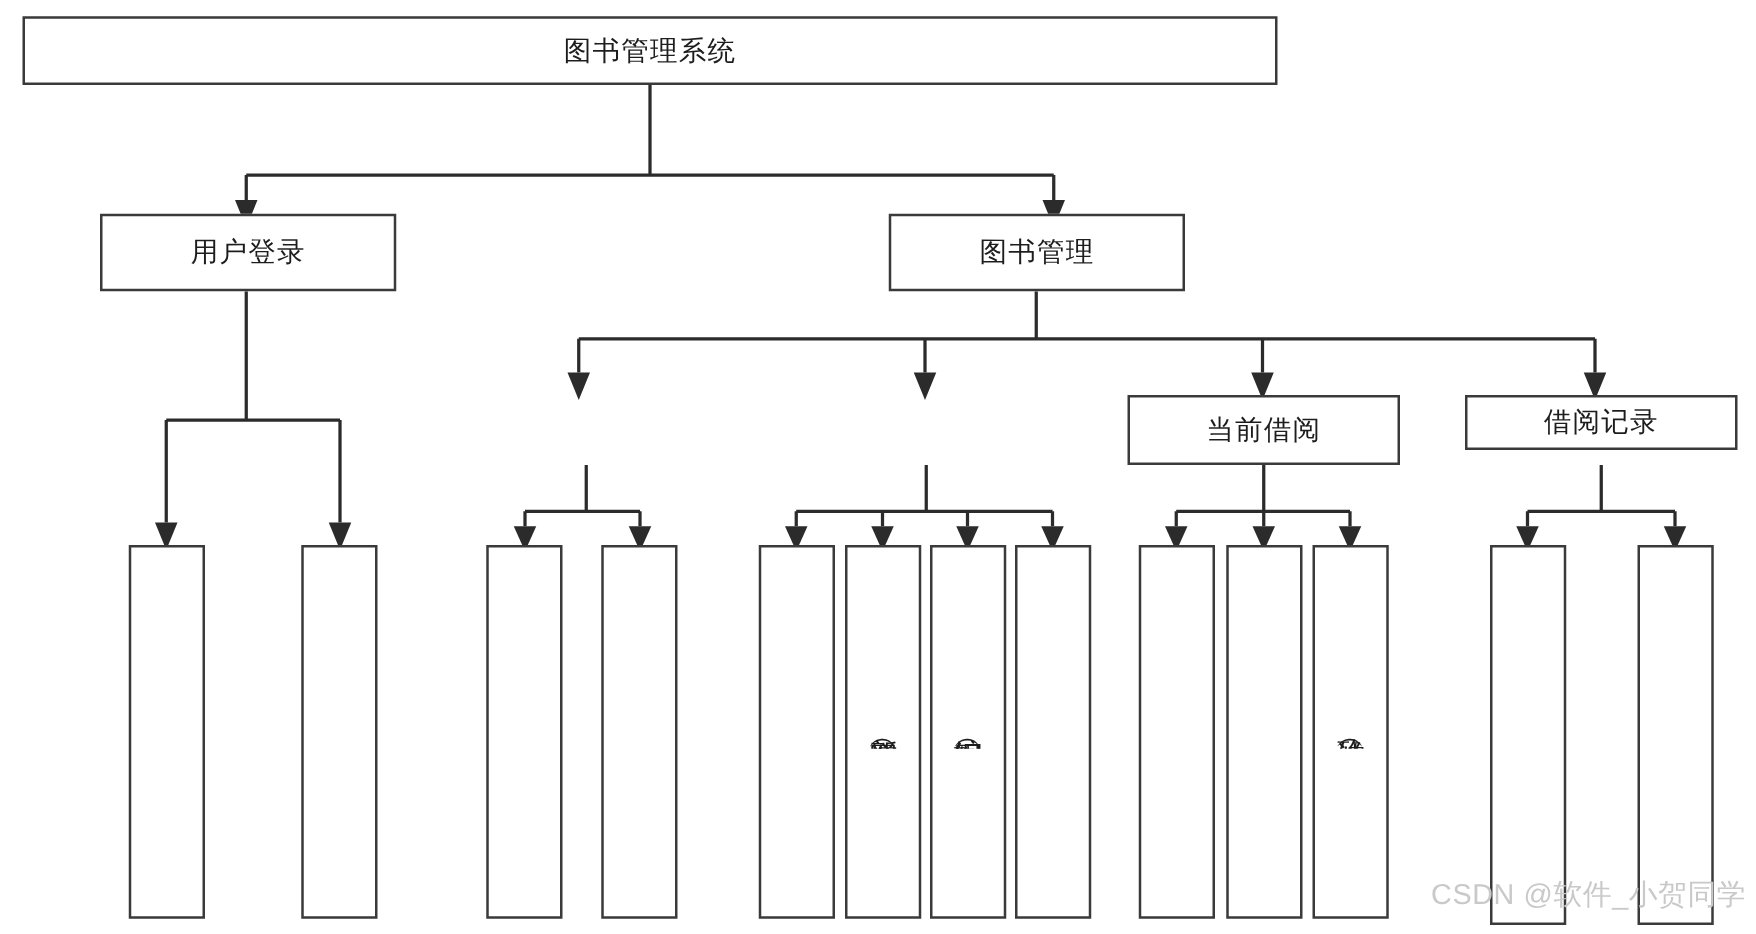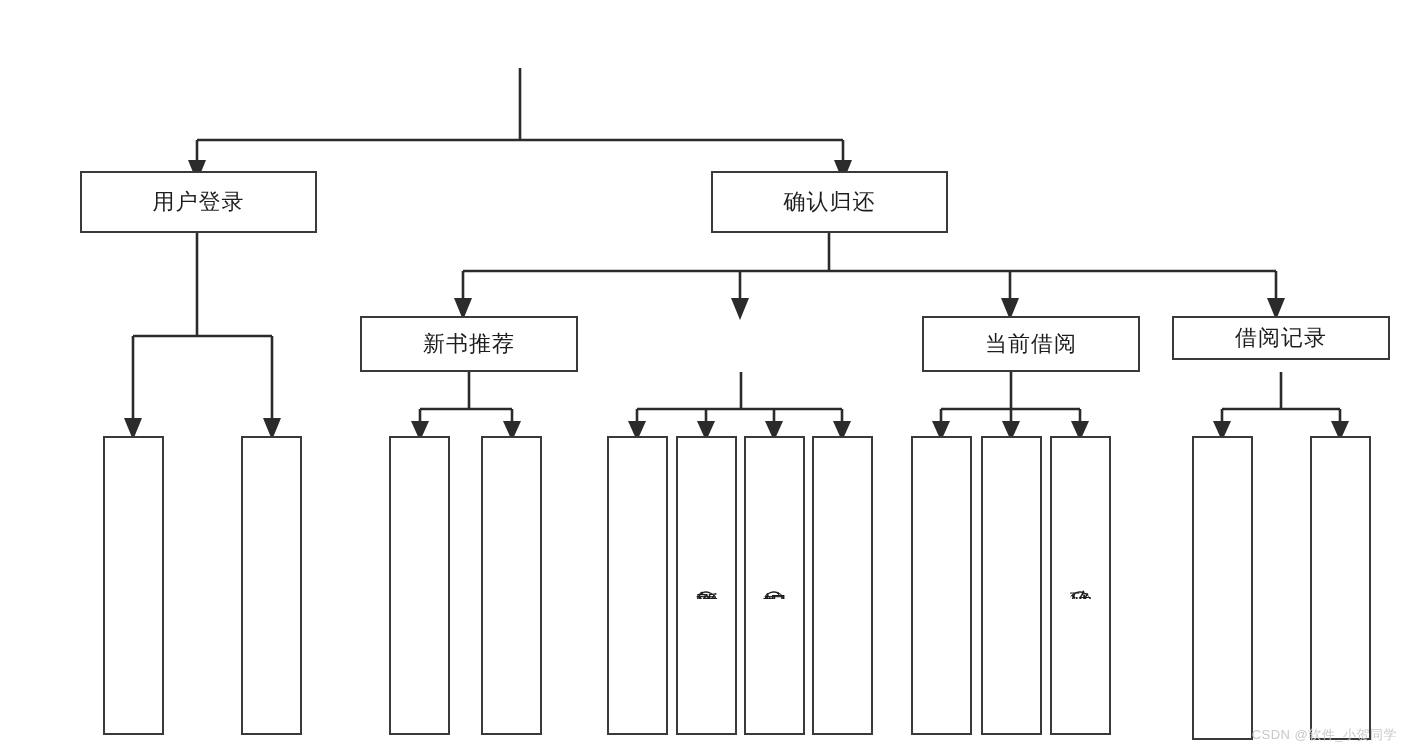--- a/index.html
+++ b/index.html
@@ -9,21 +9,21 @@
   svg.edges{position:absolute;left:0;top:0;width:1405px;height:747px;}
   .node{position:absolute;box-sizing:border-box;background:#ffffff;
         border:2.5px solid #3a3a3a;display:flex;align-items:center;
         justify-content:center;color:#1d1d1d;}
   .node .label{display:block;text-align:center;line-height:1.25;}
   .node.horiz .label{font-size:22px;letter-spacing:1px;}
   .node.vert{align-items:center;justify-content:center;}
   .node.vert .label{writing-mode:vertical-rl;text-orientation:upright;
        font-size:23px;letter-spacing:3px;line-height:1.1;
        max-height:100%;overflow:hidden;}
-  #watermark{position:absolute;right:8px;bottom:3px;font-size:13px;
+  #watermark{position:absolute;right:8px;bottom:16px;font-size:23px;
        color:#c9c9c9;white-space:nowrap;letter-spacing:0.5px;}
 </style>
 </head>
 <body>
 
 <div id="diagram-root">
 
   <svg class="edges" viewBox="0 0 1405 747" xmlns="http://www.w3.org/2000/svg">
     <defs>
       <marker id="arrow" viewBox="0 0 12 12" refX="6" refY="10" markerWidth="7" markerHeight="10" orient="auto-start-reverse">
@@ -89,32 +89,32 @@
       <path d="M 765 421 L 783 421 L 774 441 z"></path>
       <path d="M 833 421 L 851 421 L 842 441 z"></path>
       <path d="M 932 421 L 950 421 L 941 441 z"></path>
       <path d="M 1002 421 L 1020 421 L 1011 441 z"></path>
       <path d="M 1071 421 L 1089 421 L 1080 441 z"></path>
       <path d="M 1213 421 L 1231 421 L 1222 441 z"></path>
       <path d="M 1331 421 L 1349 421 L 1340 441 z"></path>
     </g>
   </svg>
 
+  <div class="node horiz" style="left:18px;top:13px;width:1004px;height:55px;">
+    <span class="label">图书管理系统</span>
+  </div>
 
   <div class="node horiz" style="left:80px;top:171px;width:237px;height:62px;">
     <span class="label">用户登录</span>
   </div>
   <div class="node horiz" style="left:711px;top:171px;width:237px;height:62px;">
-    <span class="label">确认归还</span>
+    <span class="label">图书管理</span>
   </div>
 
-  <div class="node horiz" style="left:360px;top:316px;width:218px;height:56px;">
-    <span class="label">新书推荐</span>
-  </div>
-  <div class="node horiz" style="left:902px;top:316px;width:218px;height:56px;margin-left:20px;">
+  <div class="node horiz" style="left:902px;top:316px;width:218px;height:56px;">
     <span class="label">当前借阅</span>
   </div>
   <div class="node horiz" style="left:1172px;top:316px;width:218px;height:44px;">
     <span class="label">借阅记录</span>
   </div>
 
   <div class="node vert" style="left:103px;top:436px;width:61px;height:299px;">
     <span class="label">用户登录</span>
   </div>
   <div class="node vert" style="left:241px;top:436px;width:61px;height:299px;">

